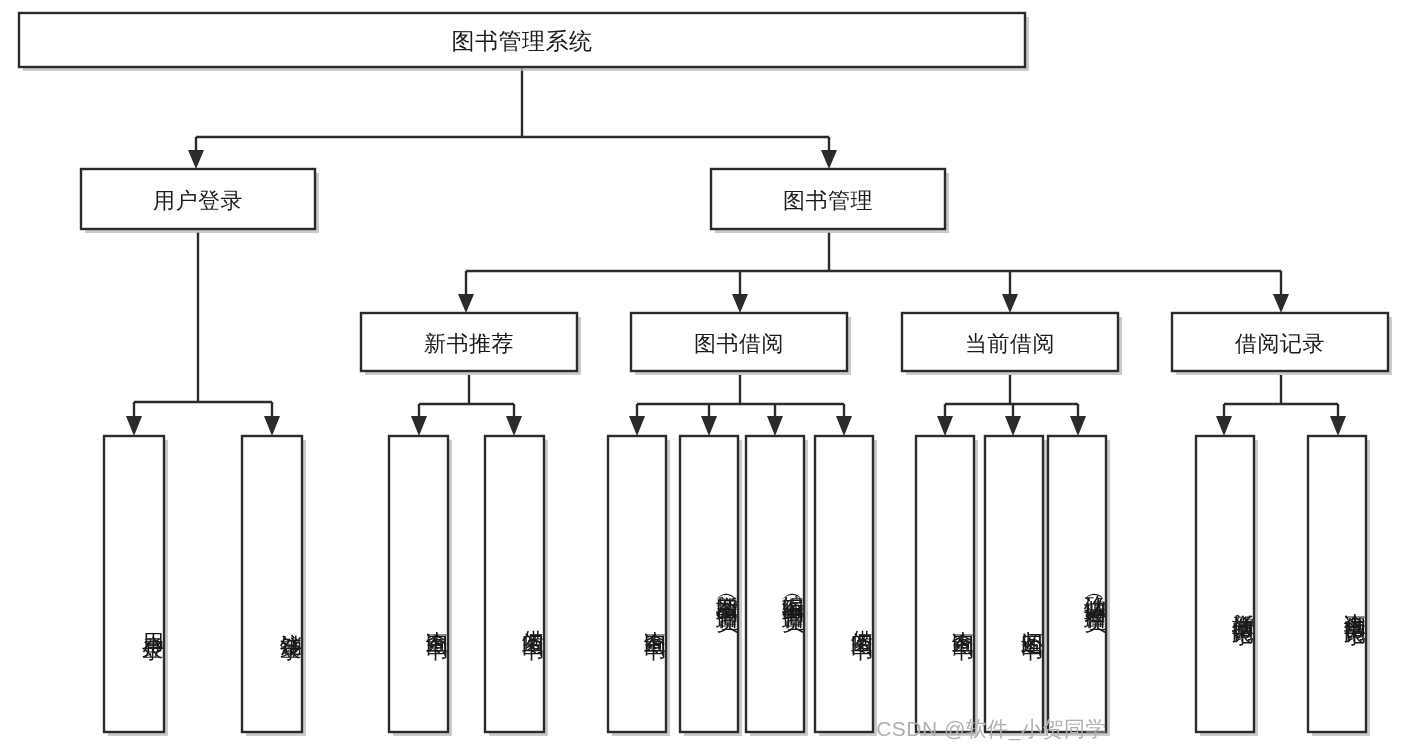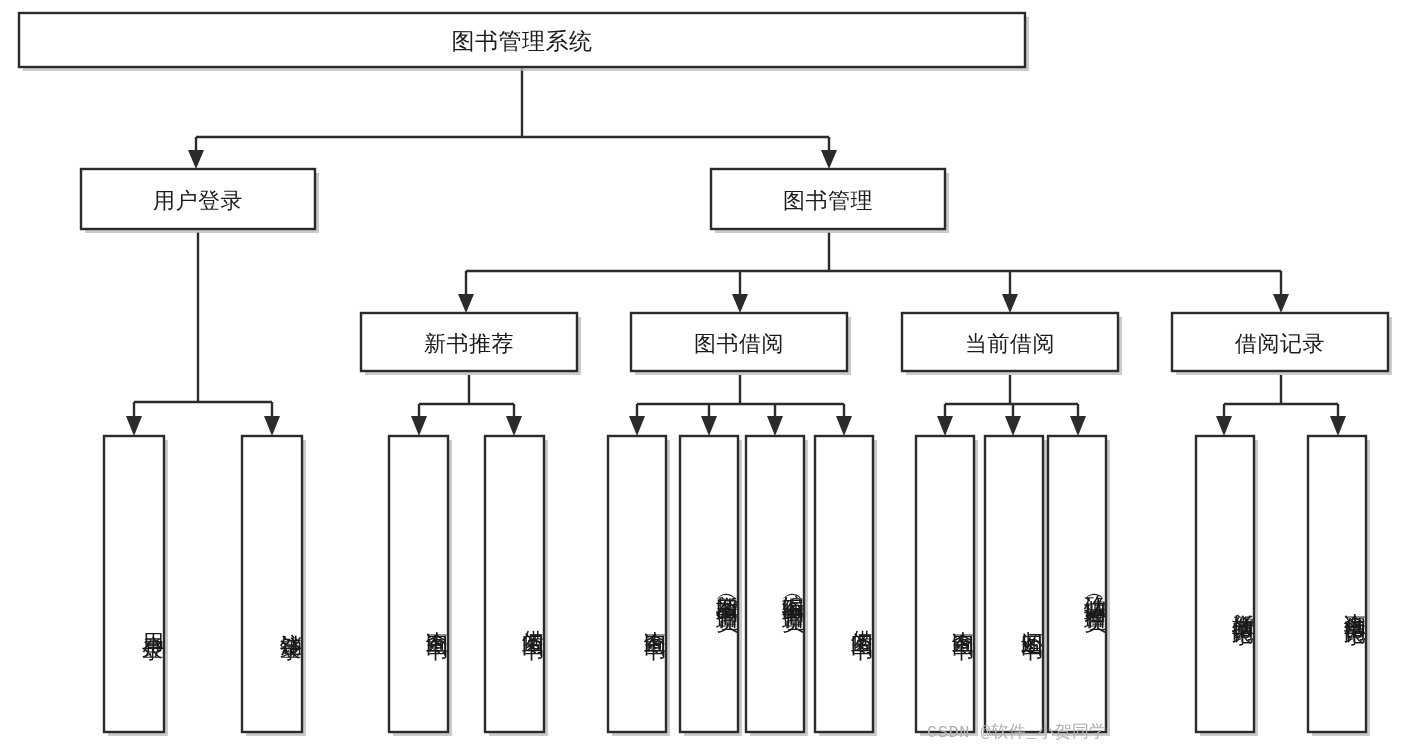--- a/index.html
+++ b/index.html
@@ -71,22 +71,22 @@
     display: flex;
     align-items: flex-start;
     justify-content: center;
     white-space: nowrap;
     pointer-events: none;
   }
   .watermark {
     position: absolute;
     right: 8px;
     bottom: 4px;
-    font-family: Liberation Mono, monospace;
-    font-size: 17px;
+    font-family: Liberation Sans, sans-serif;
+    font-size: 21px;
     color: #b0b0b0;
     letter-spacing: 0.5px;
     white-space: nowrap;
   }
 </style>
 </head>
 <body>
 
 <div id="diagram-root">
 

